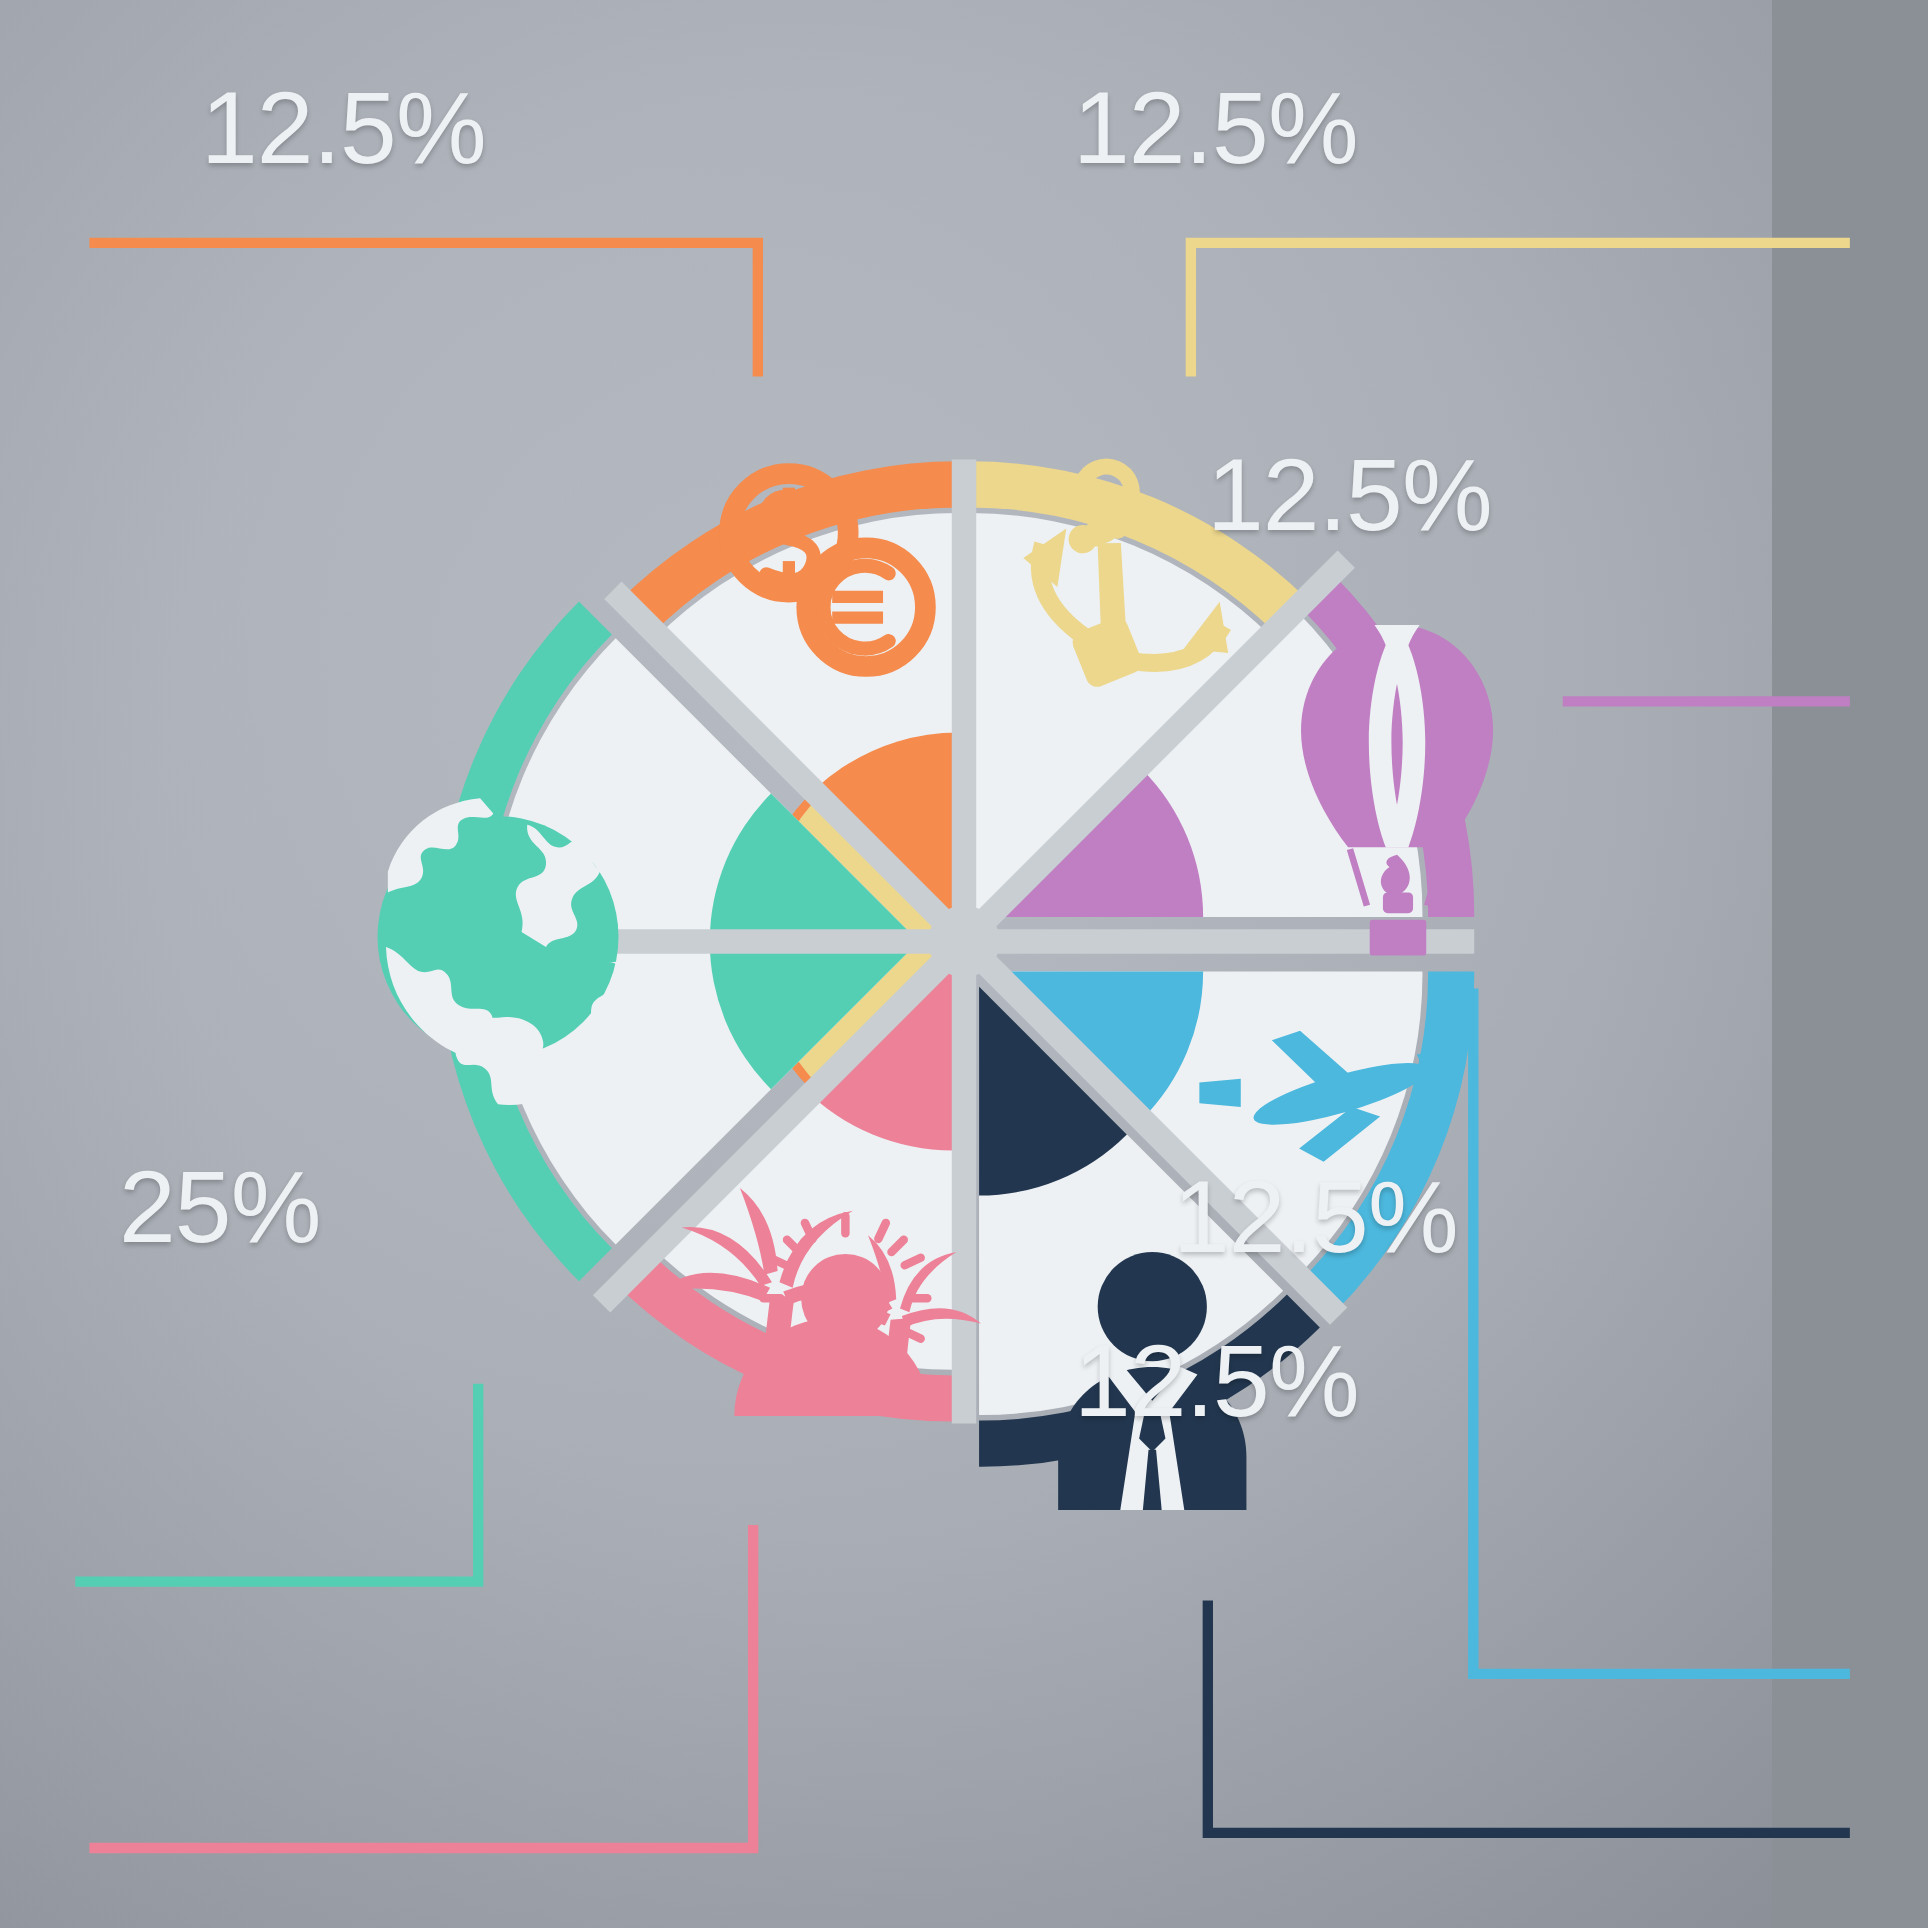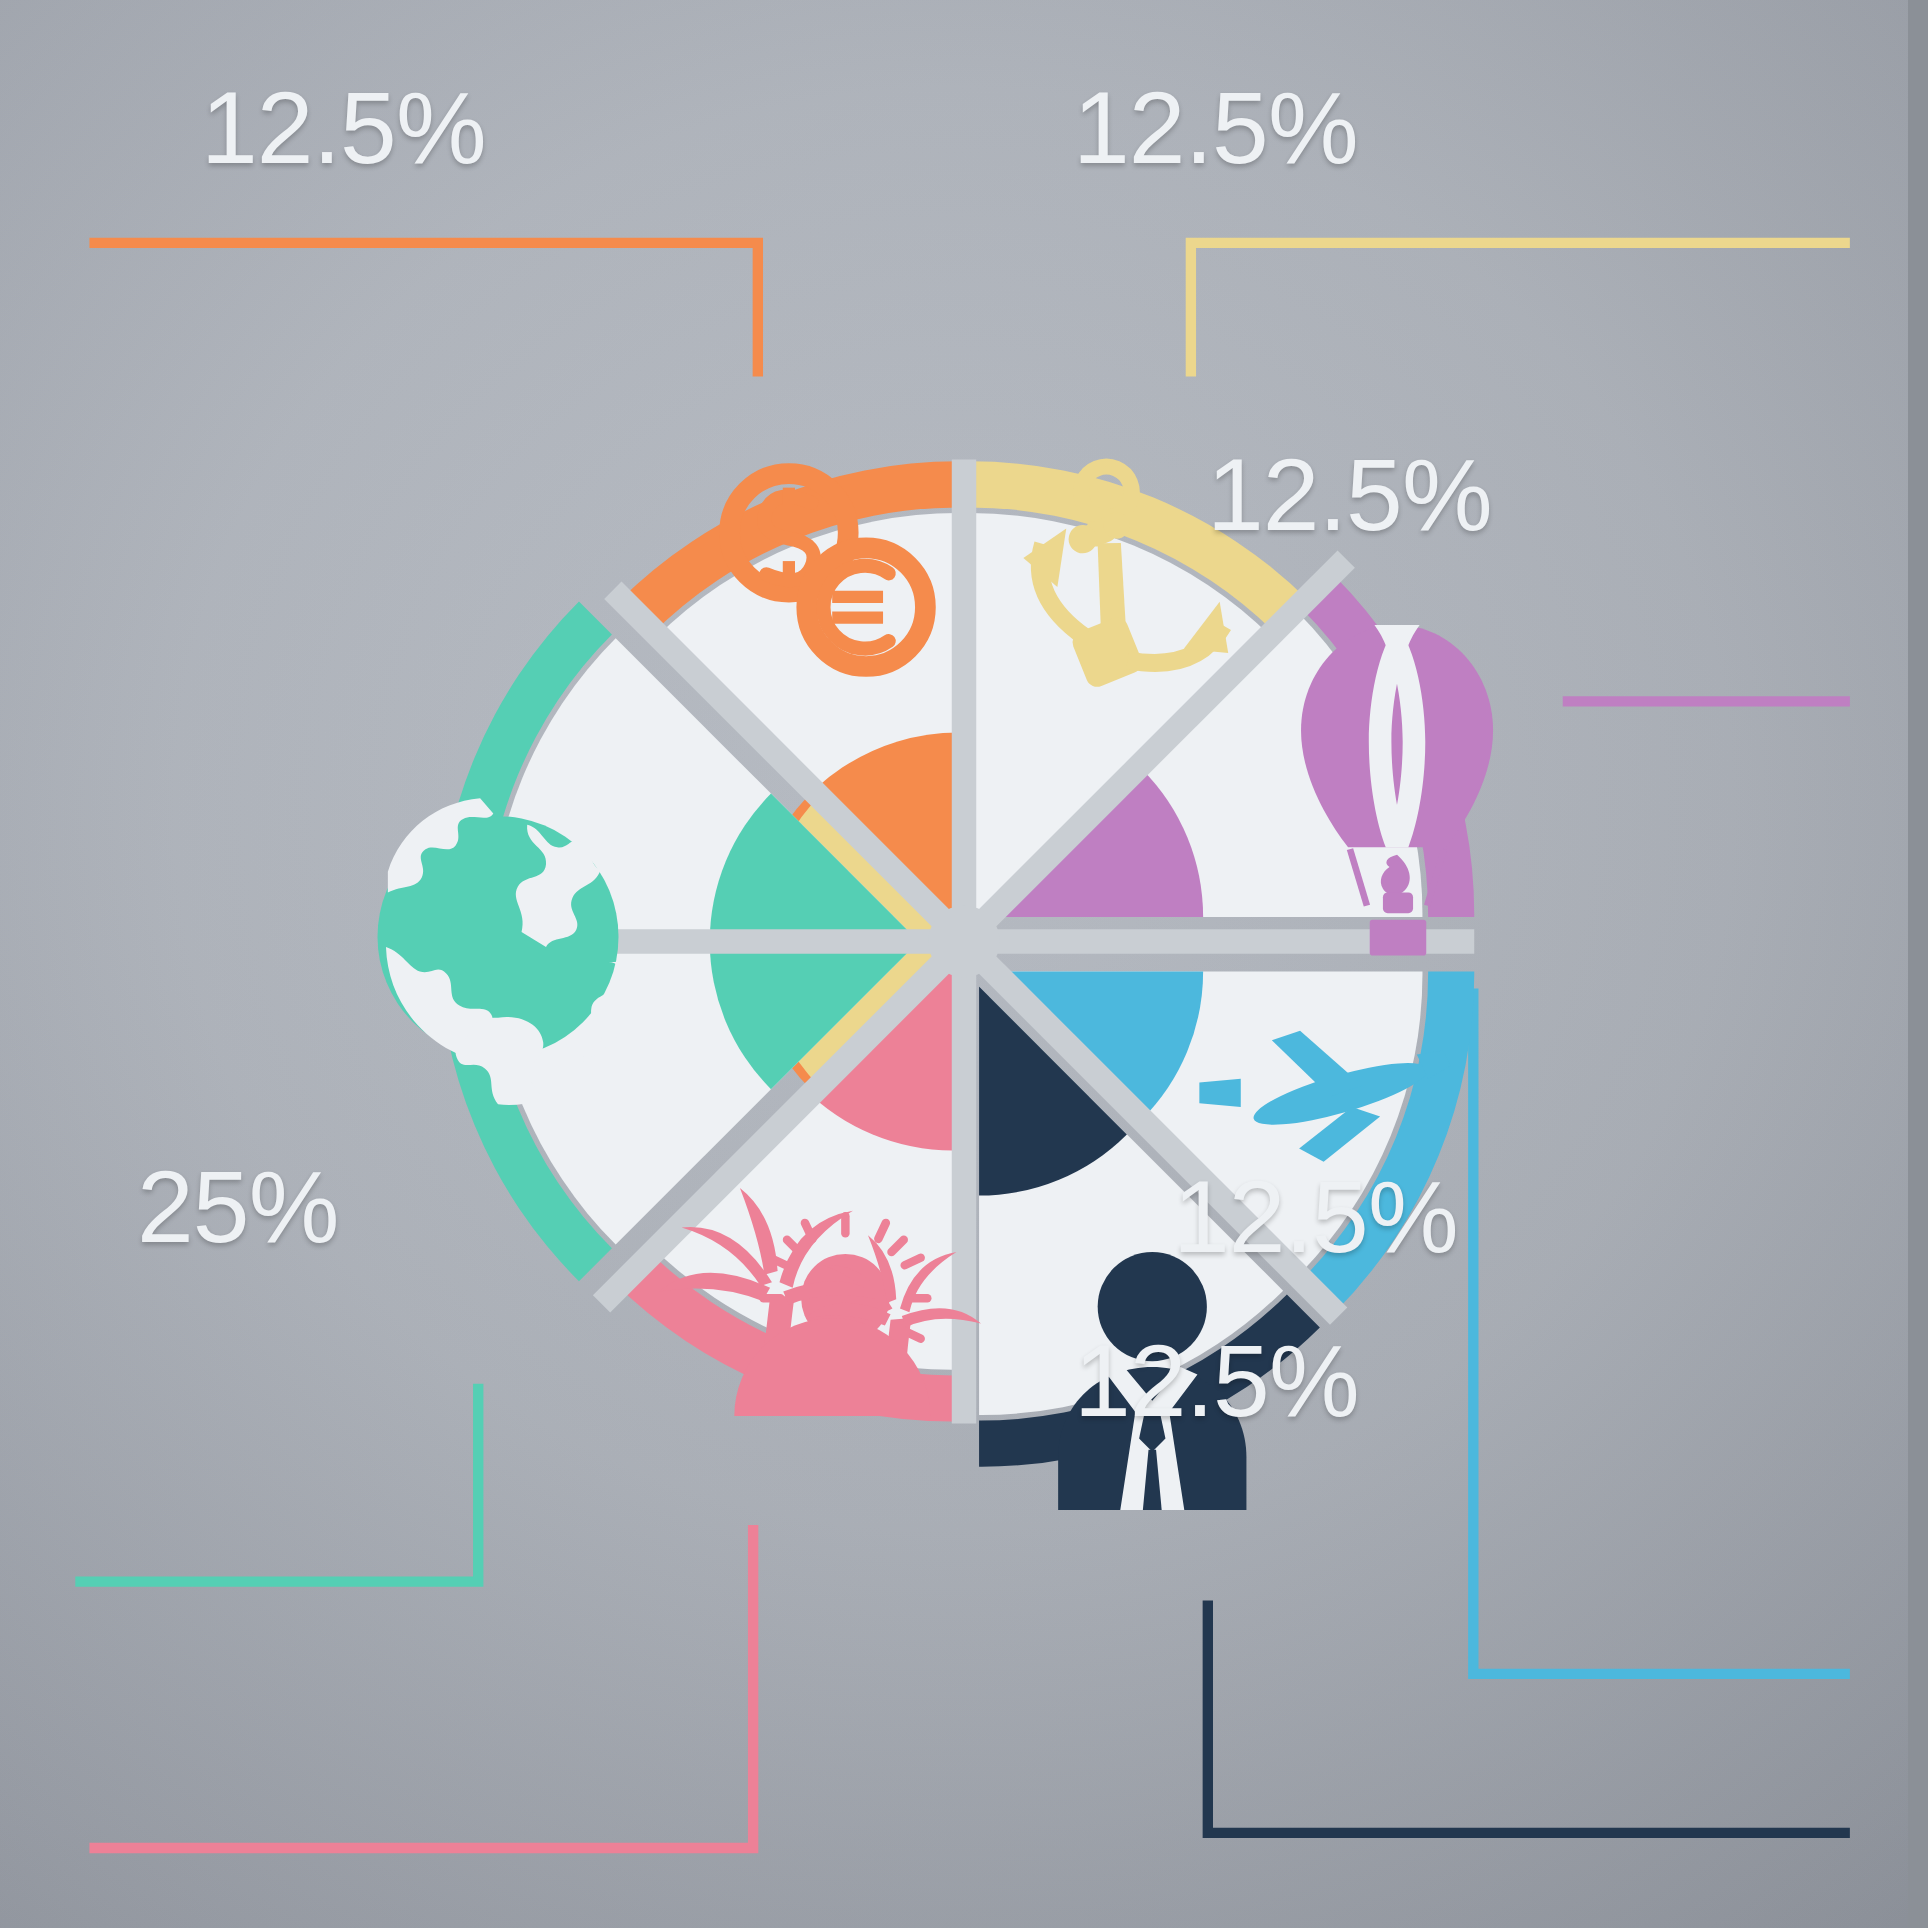--- a/index.html
+++ b/index.html
@@ -2,21 +2,21 @@
 <html style="font-size:15px"><head>
 <meta charset="utf-8">
 <style>
   html,body{margin:0;padding:0;}
   body{
     width:1928px;height:1928px;overflow:hidden;
     font-family:"Liberation Sans", sans-serif;
     background:#8b9097;
   }
   #stage{
-    position:relative;width:1908px;height:1928px;
+    position:relative;width:1772px;height:1928px;
     background:
       radial-gradient(ellipse 120% 110% at 50% 42%, #b9bec6 0%, #aeb3bb 34%, #989da6 62%, #868b94 84%, #7d828b 100%);
     text-align: center;
   }
   #stage:before{
     content:"";position:absolute;inset:0;
     background:linear-gradient(135deg, rgba(255,255,255,.05) 0%, rgba(0,0,0,.06) 100%);
     pointer-events:none;
   }
   svg{position:absolute;left:0;top:0;width:1928px;height:1928px;}
@@ -201,16 +201,16 @@
       <path d="M 529,1081 c 28,-4 46,10 48,26 c 2,16 -18,22 -14,38 c 2,10 12,14 12,24 c -16,4 -32,6 -46,4 c -12,-16 -2,-28 -14,-38 c -12,-10 -24,4 -30,-12 c -6,-16 14,-18 16,-30 c 2,-10 16,-12 28,-12 Z" fill="#eef1f4"></path>
     </g>
 
   </svg>
 
   <div class="pct" style="left:201px;top:77px;">12.5%</div>
   <div class="pct" style="left:1073px;top:77px;">12.5%</div>
   <div class="pct" style="left:1207px;top:444px;">12.5%</div>
   <div class="pct" style="left:1173px;top:1166px;">12.5%</div>
   <div class="pct" style="left:1074px;top:1330px;">12.5%</div>
-  <div class="pct" style="left:137px;top:1156px;">25%</div>
+  <div class="pct" style="left:119px;top:1156px;">25%</div>
 
 </div>
 
 
 </body></html>

